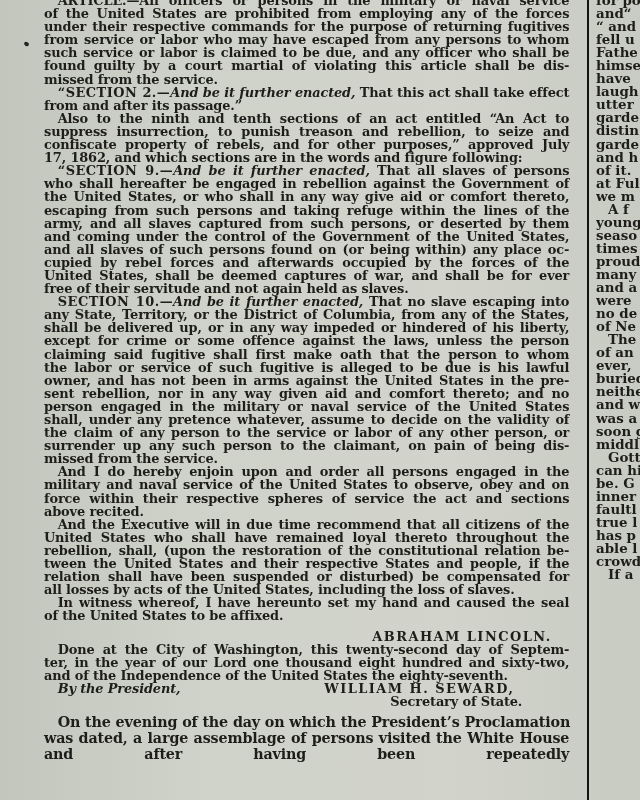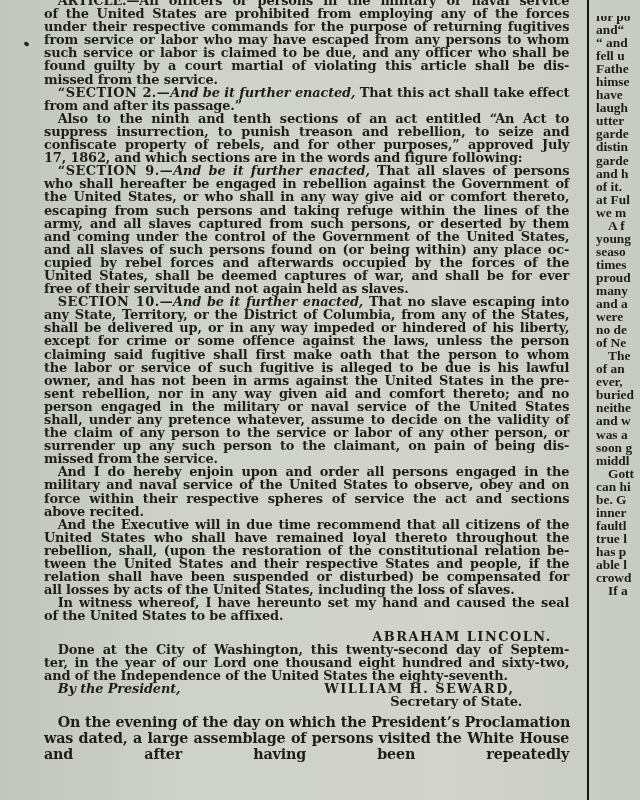--- a/index.html
+++ b/index.html
@@ -29,21 +29,21 @@
     .sec-sig { text-align: right; padding-right: 48px; }
     .rule {
       position: absolute; left: 587px; top: 0; width: 2px; height: 800px; background: #15140f;
     }
     .col-right {
       position: absolute; left: 596px; top: -6px; width: 60px;
       font-size: 13.4px; line-height: 13.05px; font-weight: bold; white-space: nowrap; overflow: hidden;
     }
     .col-right span { display: block; }
     .col-right .ri { padding-left: 12px; }
-    .col-clip { position: absolute; left: 596px; top: 16px; width: 44px; height: 580px; overflow: hidden; font-family: Liberation Serif, serif; }
+    .col-clip { position: absolute; left: 596px; top: 0; width: 44px; height: 580px; overflow: hidden; }
   </style>
 </head>
 <body>
 
 <div class="paper">
   <div class="speck"></div>
 
   <div class="col-main">
     <div id="g-article">
         <span class="line indent">ARTICLE.—All officers or persons in the military or naval service</span>

